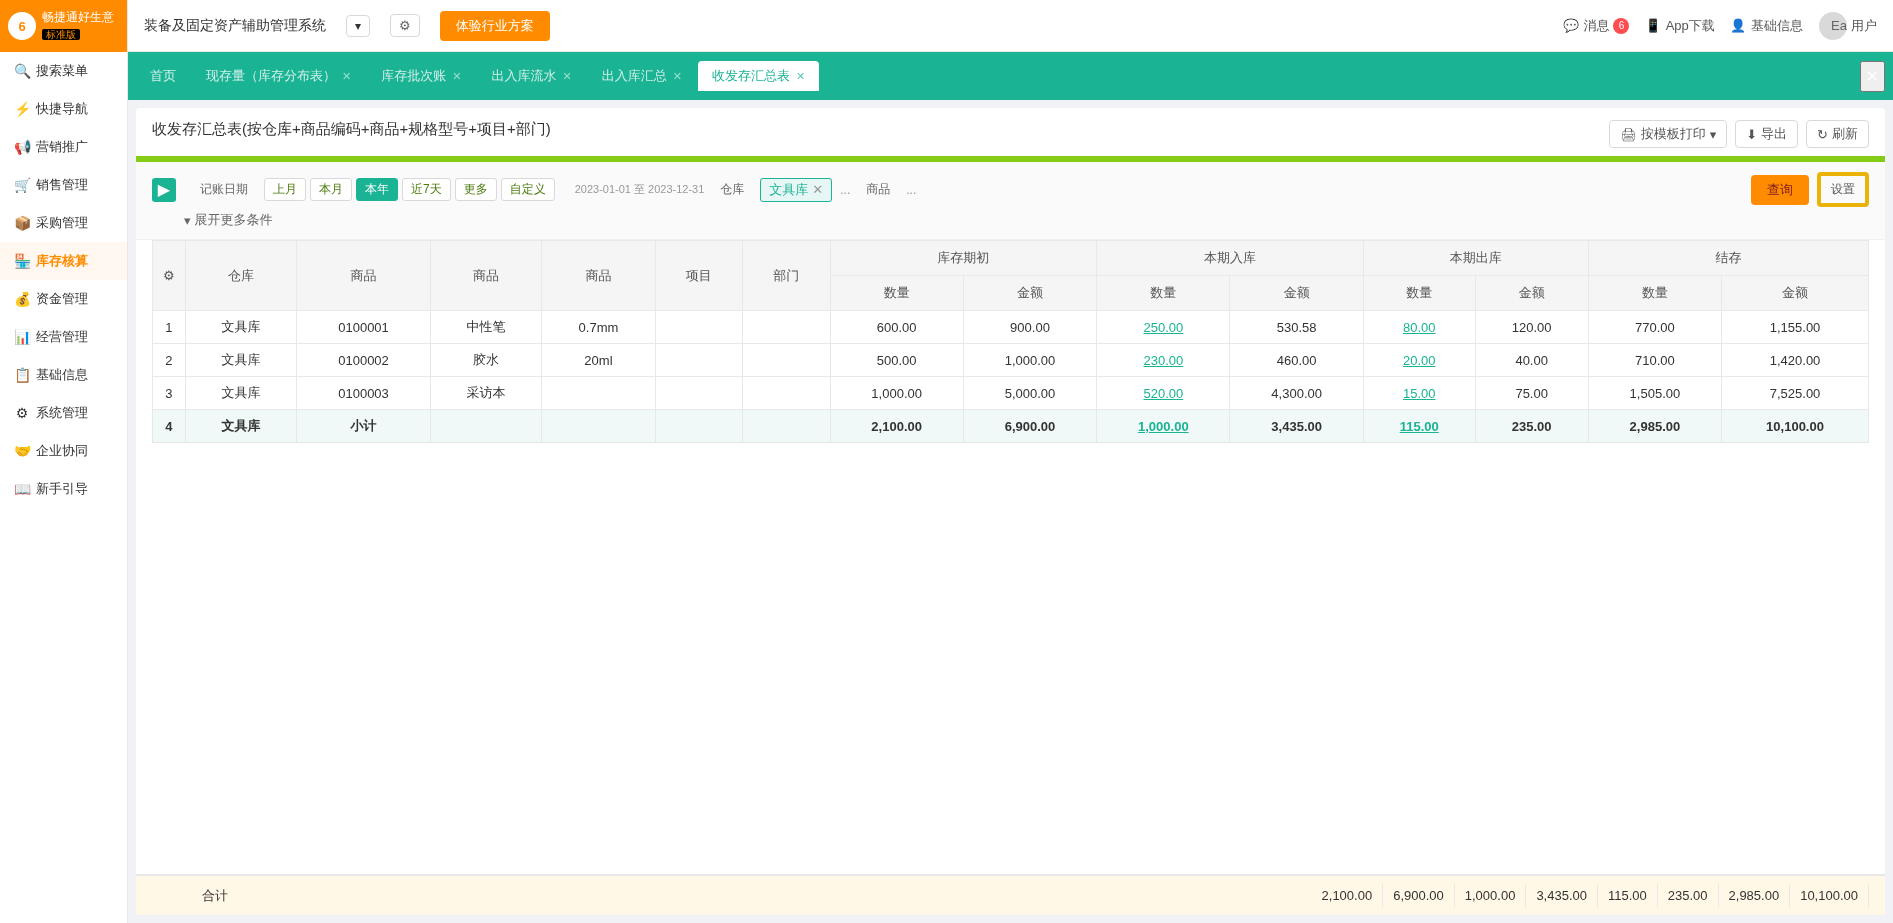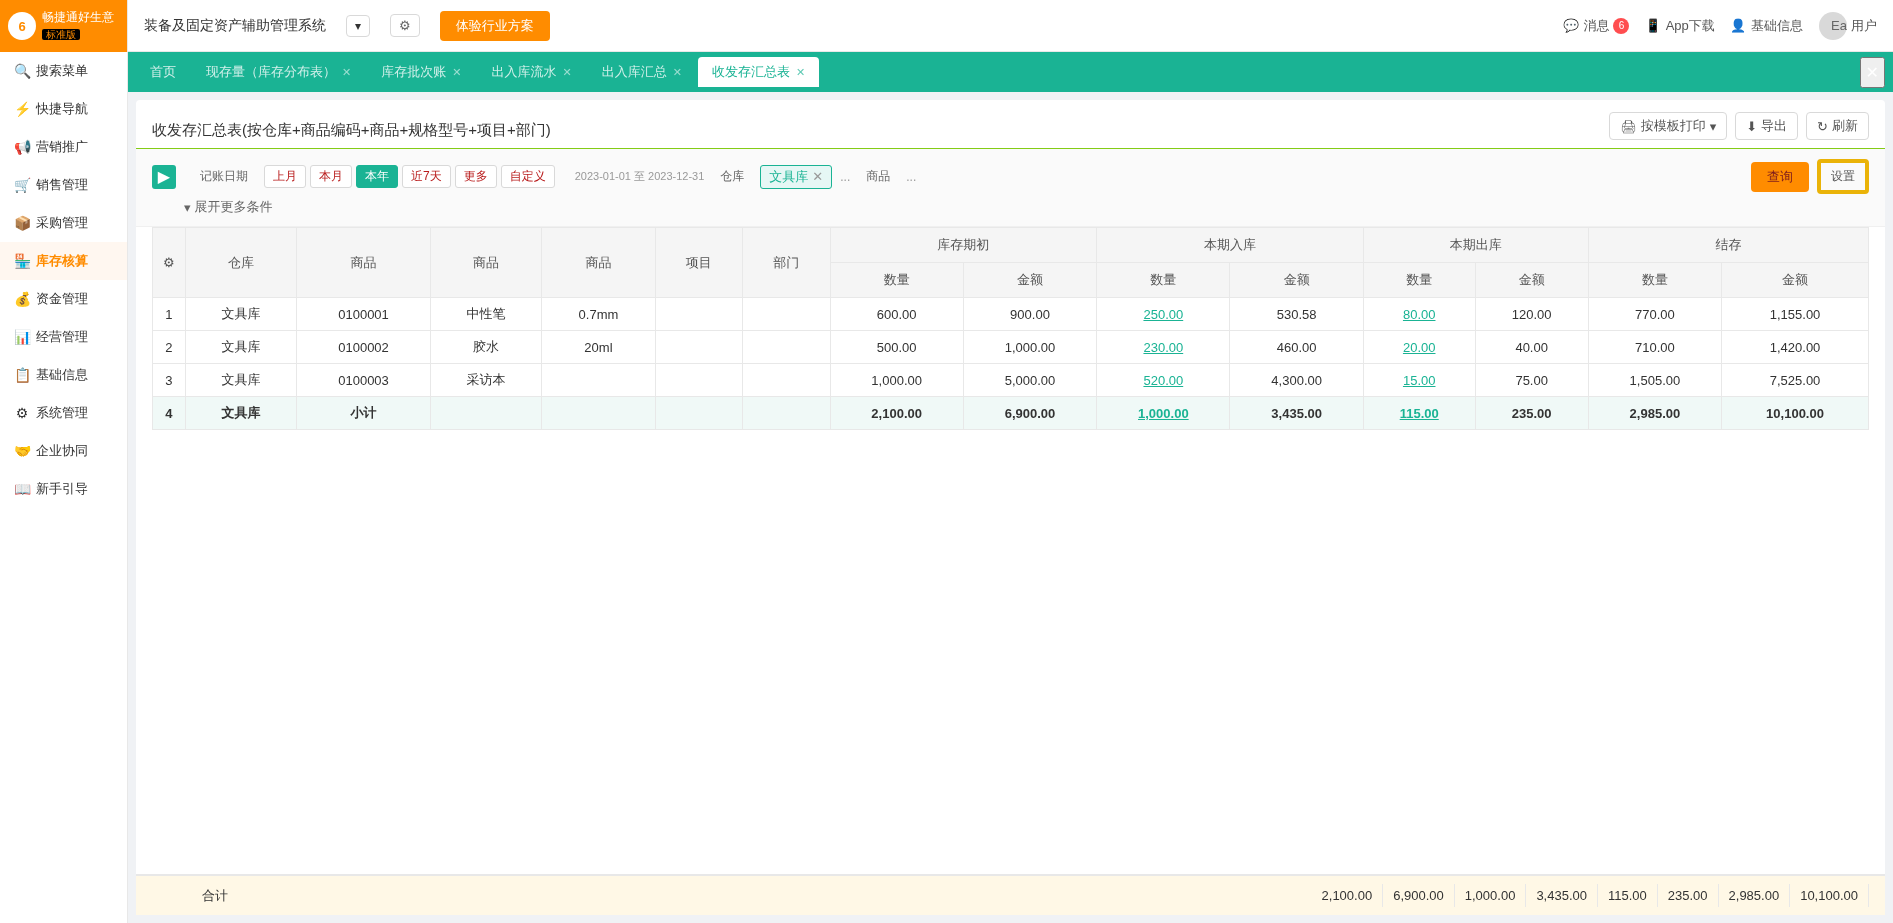--- a/index.html
+++ b/index.html
@@ -24,42 +24,42 @@
     .system-title { font-size: 14px; color: #333; }
     .header-dropdown { background: none; border: 1px solid #d9d9d9; border-radius: 4px; padding: 3px 8px; cursor: pointer; font-size: 12px; color: #333; display: flex; align-items: center; gap: 4px; }
     .gear-btn { background: none; border: 1px solid #d9d9d9; border-radius: 4px; padding: 3px 8px; cursor: pointer; color: #666; }
     .experience-btn { background: #ff8c00; color: #fff; border: none; border-radius: 4px; padding: 6px 16px; cursor: pointer; font-size: 13px; }
     .top-header-right { display: flex; align-items: center; gap: 16px; color: #555; font-size: 13px; }
     .header-action { display: flex; align-items: center; gap: 4px; cursor: pointer; }
     .badge { background: #ff4d4f; color: #fff; border-radius: 50%; width: 16px; height: 16px; font-size: 10px; display: flex; align-items: center; justify-content: center; }
     .user-avatar { width: 28px; height: 28px; border-radius: 50%; background: #d9d9d9; display: flex; align-items: center; justify-content: flex-end; font-size: 11px; color: #666; }
 
     
-    .tabs-bar { background: #1ab394; display: flex; align-items: center; padding: 0 8px; height: 40px; flex-shrink: 0; overflow: hidden; }
+    .tabs-bar { background: #1ab394; display: flex; align-items: center; padding: 0 8px; height: 48px; flex-shrink: 0; overflow: hidden; }
     .tab-item { display: flex; align-items: center; gap: 6px; padding: 6px 14px; cursor: pointer; color: rgba(255,255,255,0.8); font-size: 13px; border-radius: 4px 4px 0 0; white-space: nowrap; }
     .tab-item.active { background: #fff; color: #1ab394; font-weight: 500; }
     .tab-item .tab-close { font-size: 11px; opacity: 0.7; }
     .tabs-close-all { margin-left: auto; color: #fff; cursor: pointer; font-size: 16px; padding: 4px; }
 
     
     .page-content { flex: 1; overflow-y: auto; background: #f0f2f5; padding: 0; display: flex; flex-direction: column; }
     .content-panel { background: #fff; margin: 8px; border-radius: 4px; flex: 1; display: flex; flex-direction: column; }
 
     
-    .page-title-bar { padding: 12px 16px 8px; border-bottom: 1px solid #84cc16; display: flex; align-items: flex-end; justify-content: space-between; }
+    .page-title-bar { padding: 12px 16px 8px; border-bottom: 6px solid #84cc16; display: flex; align-items: flex-start; justify-content: space-between; }
     .page-title { font-size: 15px; color: #333; font-weight: 500; }
     .title-actions { display: flex; gap: 8px; align-items: center; }
     .title-action-btn { display: flex; align-items: center; gap: 4px; padding: 4px 10px; border: 1px solid #d9d9d9; border-radius: 4px; background: #fff; cursor: pointer; font-size: 12px; color: #555; }
 
     
     .filter-area { padding: 10px 16px; border-bottom: 1px solid #f0f0f0; background: #fafafa; }
     .filter-row { display: flex; align-items: center; gap: 16px; flex-wrap: wrap; }
     .filter-label { color: #666; font-size: 12px; white-space: nowrap; }
     .filter-date-btns { display: flex; align-items: center; gap: 4px; }
-    .date-btn { padding: 2px 8px; border: 1px solid #d9d9d9; border-radius: 3px; background: #fff; cursor: pointer; font-size: 12px; color: #b91c1c; }
+    .date-btn { padding: 2px 8px; border: 1px solid #d9d9d9; border-radius: 3px; background: #fff; cursor: pointer; font-size: 12px; color: #4d7c0f; }
     .date-btn.active { background: #1ab394; color: #fff; border-color: #1ab394; }
     .date-range { font-size: 11px; color: #999; margin-left: 4px; }
     .filter-warehouse { display: flex; align-items: center; gap: 8px; }
     .warehouse-tag { background: #e6f7f5; color: #1ab394; border: 1px solid #1ab394; border-radius: 3px; padding: 2px 8px; font-size: 12px; display: flex; align-items: center; gap: 4px; }
     .warehouse-tag .remove { cursor: pointer; color: #999; }
     .filter-more { color: #999; font-size: 12px; cursor: pointer; }
     .expand-btn { display: flex; align-items: center; gap: 4px; color: #666; cursor: pointer; font-size: 12px; background: none; border: none; margin-top: 4px; }
     .query-btn { background: #ff8c00; color: #7f1d1d; border: none; border-radius: 4px; padding: 6px 16px; cursor: pointer; font-size: 13px; }
     .settings-btn { background: none; border: 4px solid #eab308; border-radius: 4px; padding: 5px 10px; cursor: pointer; font-size: 12px; color: #555; }
 

